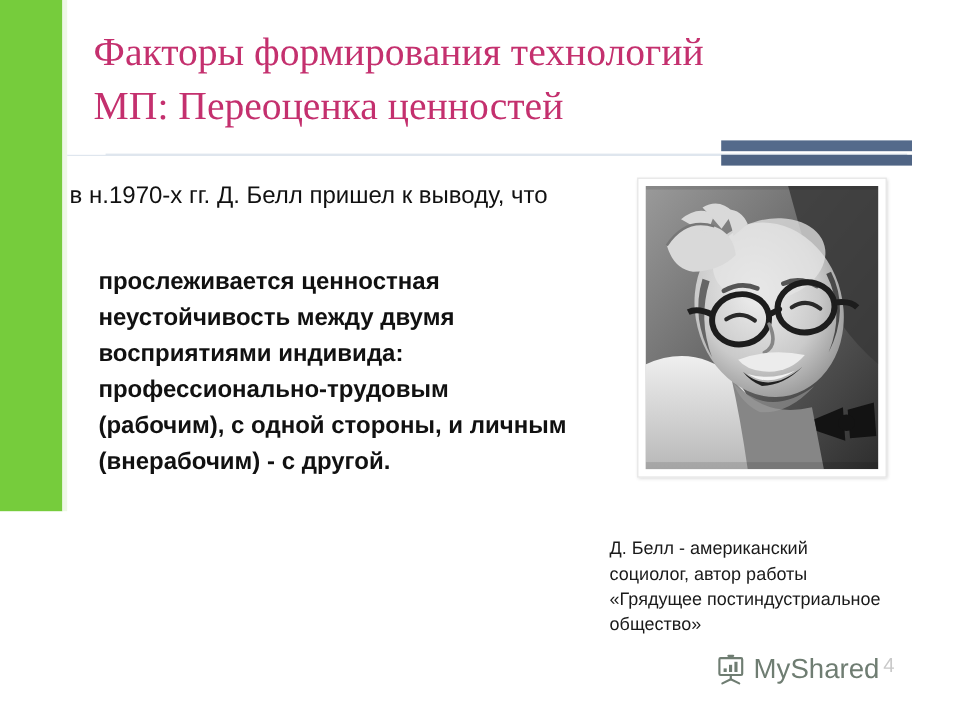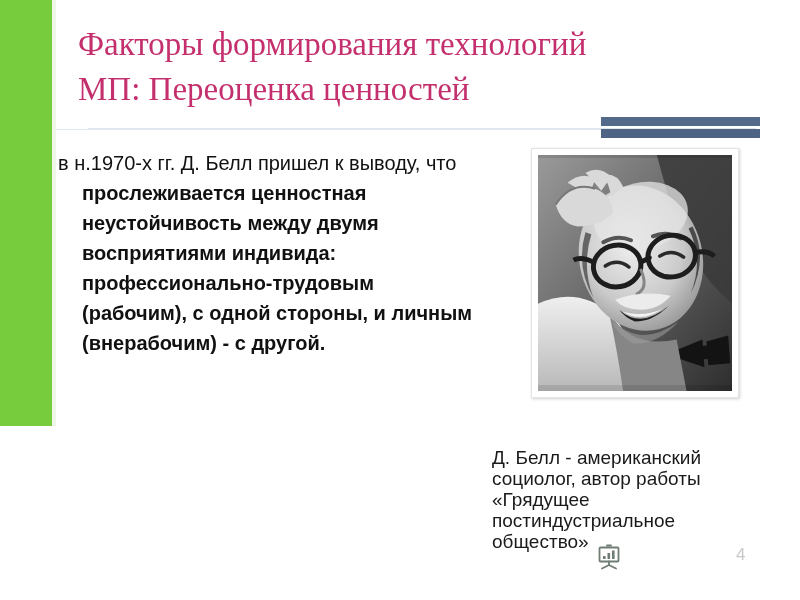--- a/index.html
+++ b/index.html
@@ -93,20 +93,21 @@
     width: 420px;
     font-size: 20px;
     line-height: 30px;
     color: #111111;
   }
   #body-text .lead {
     font-weight: 400;
   }
   #body-text .emph {
     font-weight: bold;
+    margin-top: 42px;
   }
   #body-text .indent {
     display: block;
     padding-left: 24px;
     text-indent: 0;
   }
   #body-first-line {
     display: block;
   }
 
@@ -128,24 +129,24 @@
     width: 100%;
     height: 100%;
     overflow: hidden;
     background: #cfcfcf;
   }
   #photo svg { display: block; width: 100%; height: 100%; }
 
   
   #photo-caption {
     position: absolute;
-    left: 492px;
+    left: 508px;
     top: 447px;
     width: 230px;
-    font-size: 19px;
+    font-size: 15px;
     line-height: 21px;
     color: #1a1a1a;
   }
 
   
   #slide-number {
     position: absolute;
     left: 736px;
     top: 545px;
     font-size: 17px;
@@ -284,15 +285,16 @@
         <line x1="13" y1="21" x2="6" y2="24.5"></line>
         <line x1="13" y1="21" x2="20" y2="24.5"></line>
         <line x1="11" y1="1.5" x2="15" y2="1.5"></line>
       </g>
       <g fill="#6f7d72">
         <rect x="7" y="12" width="2.6" height="3"></rect>
         <rect x="11.5" y="9" width="2.6" height="6"></rect>
         <rect x="16" y="6.5" width="2.6" height="8.5"></rect>
       </g>
     </svg>
+    <span id="watermark-text">MyShared</span>
   </div>
 
 </div>
 
 </body></html>

